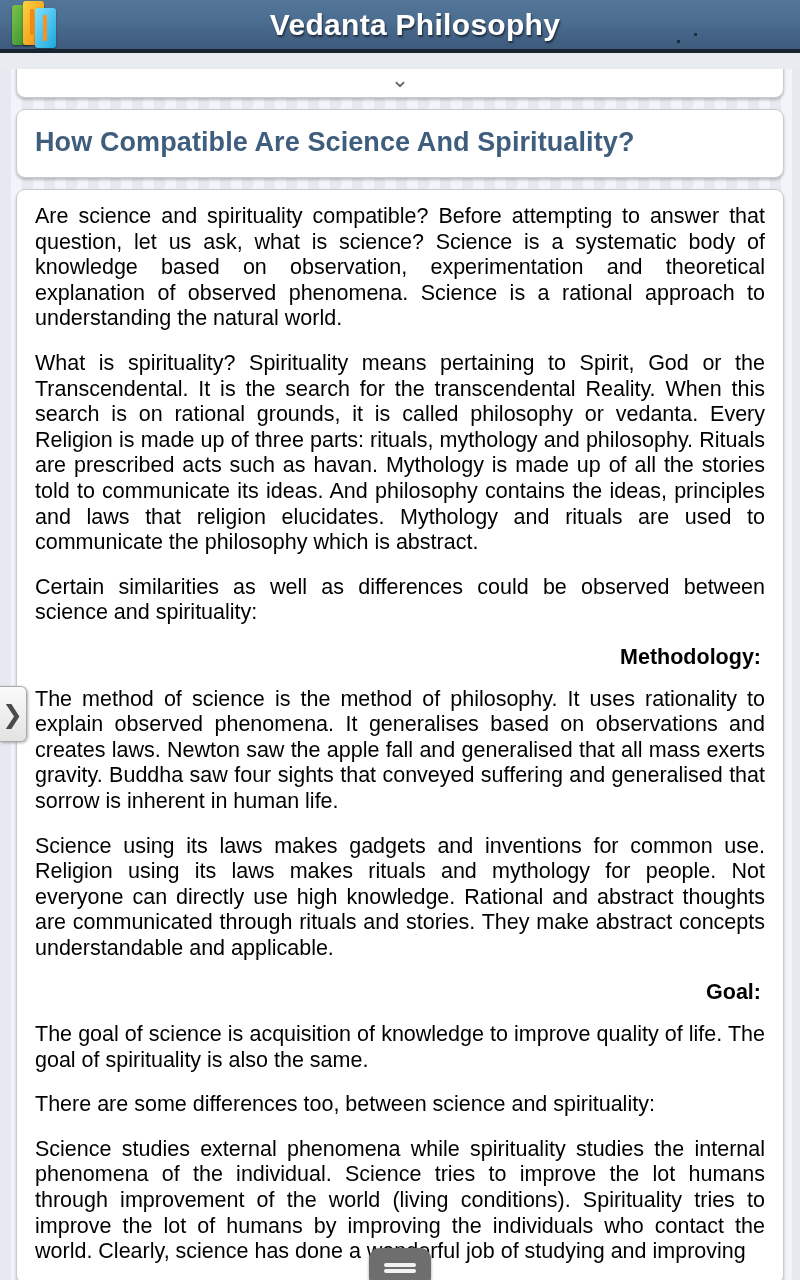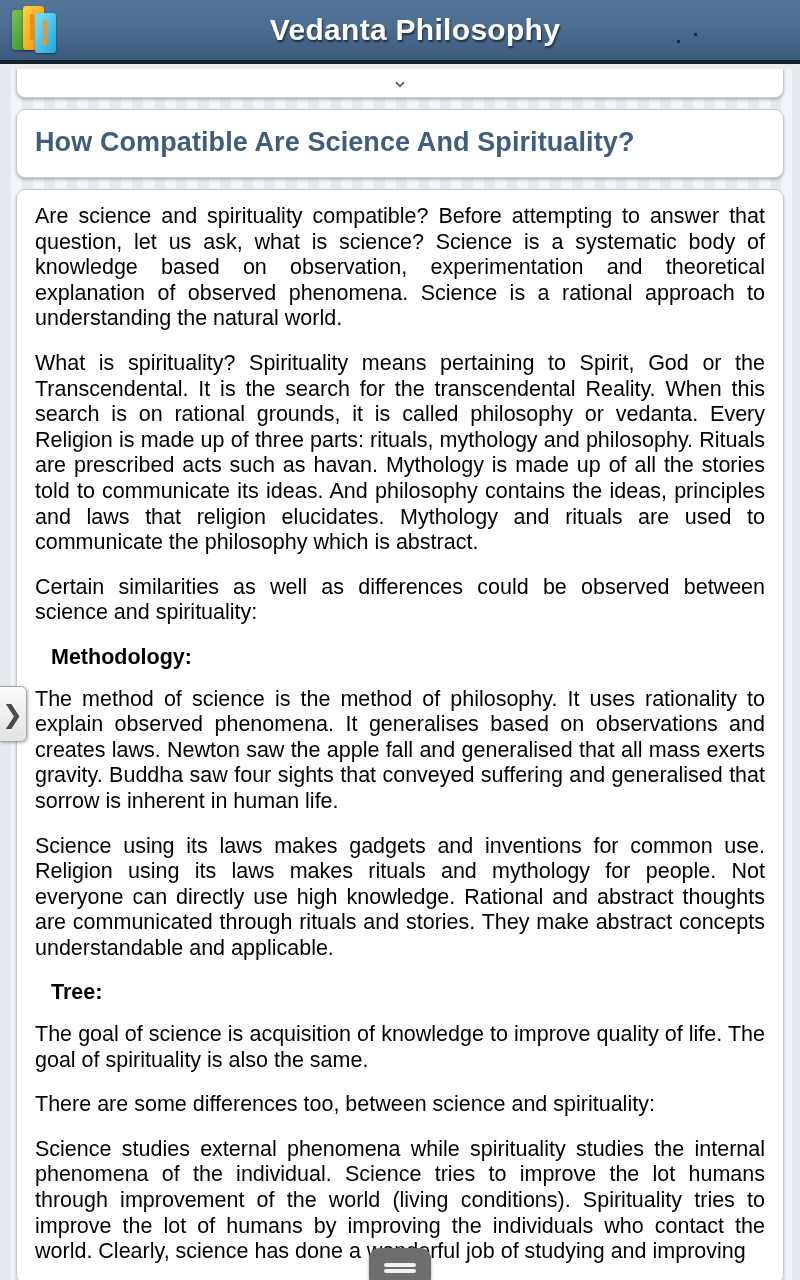--- a/index.html
+++ b/index.html
@@ -12,21 +12,21 @@
     overflow: hidden;
     font-family: "Liberation Sans", sans-serif;
     background: #e8ecf1;
     position: relative;
   }
 
   
   #app-bar {
     position: relative;
     width: 800px;
-    height: 64px;
+    height: 53px;
     background: linear-gradient(to bottom, #527598 0%, #4b6d90 45%, #436285 75%, #3d5b7c 100%);
     border-bottom: 4px solid #17232e;
     box-sizing: border-box;
     display: flex;
     align-items: center;
     overflow: hidden;
   }
   #app-icon {
     width: 50px;
     height: 52px;
@@ -165,22 +165,22 @@
     color: #000000;
     text-align: justify;
     margin: 0 0 19px 0;
   }
   .p:last-child { margin-bottom: 0; }
   .head {
     font-size: 21.5px;
     line-height: 25.6px;
     font-weight: bold;
     color: #000;
-    margin: 16px;
-    text-align: left;
+    margin: 4px;
+    text-align: right;
   }
   .p.after-head { margin-top: 16px; }
 
   
   #drawer-handle {
     position: absolute;
     left: 0;
     top: 686px;
     width: 27px;
     height: 56px;
@@ -261,21 +261,21 @@
   <div class="card" id="card-body">
     <p class="p">Are science and spirituality compatible? Before attempting to answer that question, let us ask, what is science? Science is a systematic body of knowledge based on observation, experimentation and theoretical explanation of observed phenomena. Science is a rational approach to understanding the natural world.</p>
     <p class="p">What is spirituality? Spirituality means pertaining to Spirit, God or the Transcendental. It is the search for the transcendental Reality. When this search is on rational grounds, it is called philosophy or vedanta. Every Religion is made up of three parts: rituals, mythology and philosophy. Rituals are prescribed acts such as havan. Mythology is made up of all the stories told to communicate its ideas. And philosophy contains the ideas, principles and laws that religion elucidates. Mythology and rituals are used to communicate the philosophy which is abstract.</p>
     <p class="p">Certain similarities as well as differences could be observed between science and spirituality:</p>
 
     <p class="head">Methodology:</p>
     <p class="p after-head">The method of science is the method of philosophy. It uses rationality to explain observed phenomena. It generalises based on observations and creates laws. Newton saw the apple fall and generalised that all mass exerts gravity. Buddha saw four sights that conveyed suffering and generalised that sorrow is inherent in human life.</p>
 
     <p class="p">Science using its laws makes gadgets and inventions for common use. Religion using its laws makes rituals and mythology for people. Not everyone can directly use high knowledge. Rational and abstract thoughts are communicated through rituals and stories. They make abstract concepts understandable and applicable.</p>
 
-    <p class="head">Tree:</p>
+    <p class="head">Goal:</p>
     <p class="p after-head">The goal of science is acquisition of knowledge to improve quality of life. The goal of spirituality is also the same.</p>
 
     <p class="p">There are some differences too, between science and spirituality:</p>
 
     <p class="p after-head">Science studies external phenomena while spirituality studies the internal phenomena of the individual. Science tries to improve the lot humans through improvement of the world (living conditions). Spirituality tries to improve the lot of humans by improving the individuals who contact the world. Clearly, science has done a wonderful job of studying and improving</p>
   </div>
 
 </div>
 
 <div id="drawer-handle">

